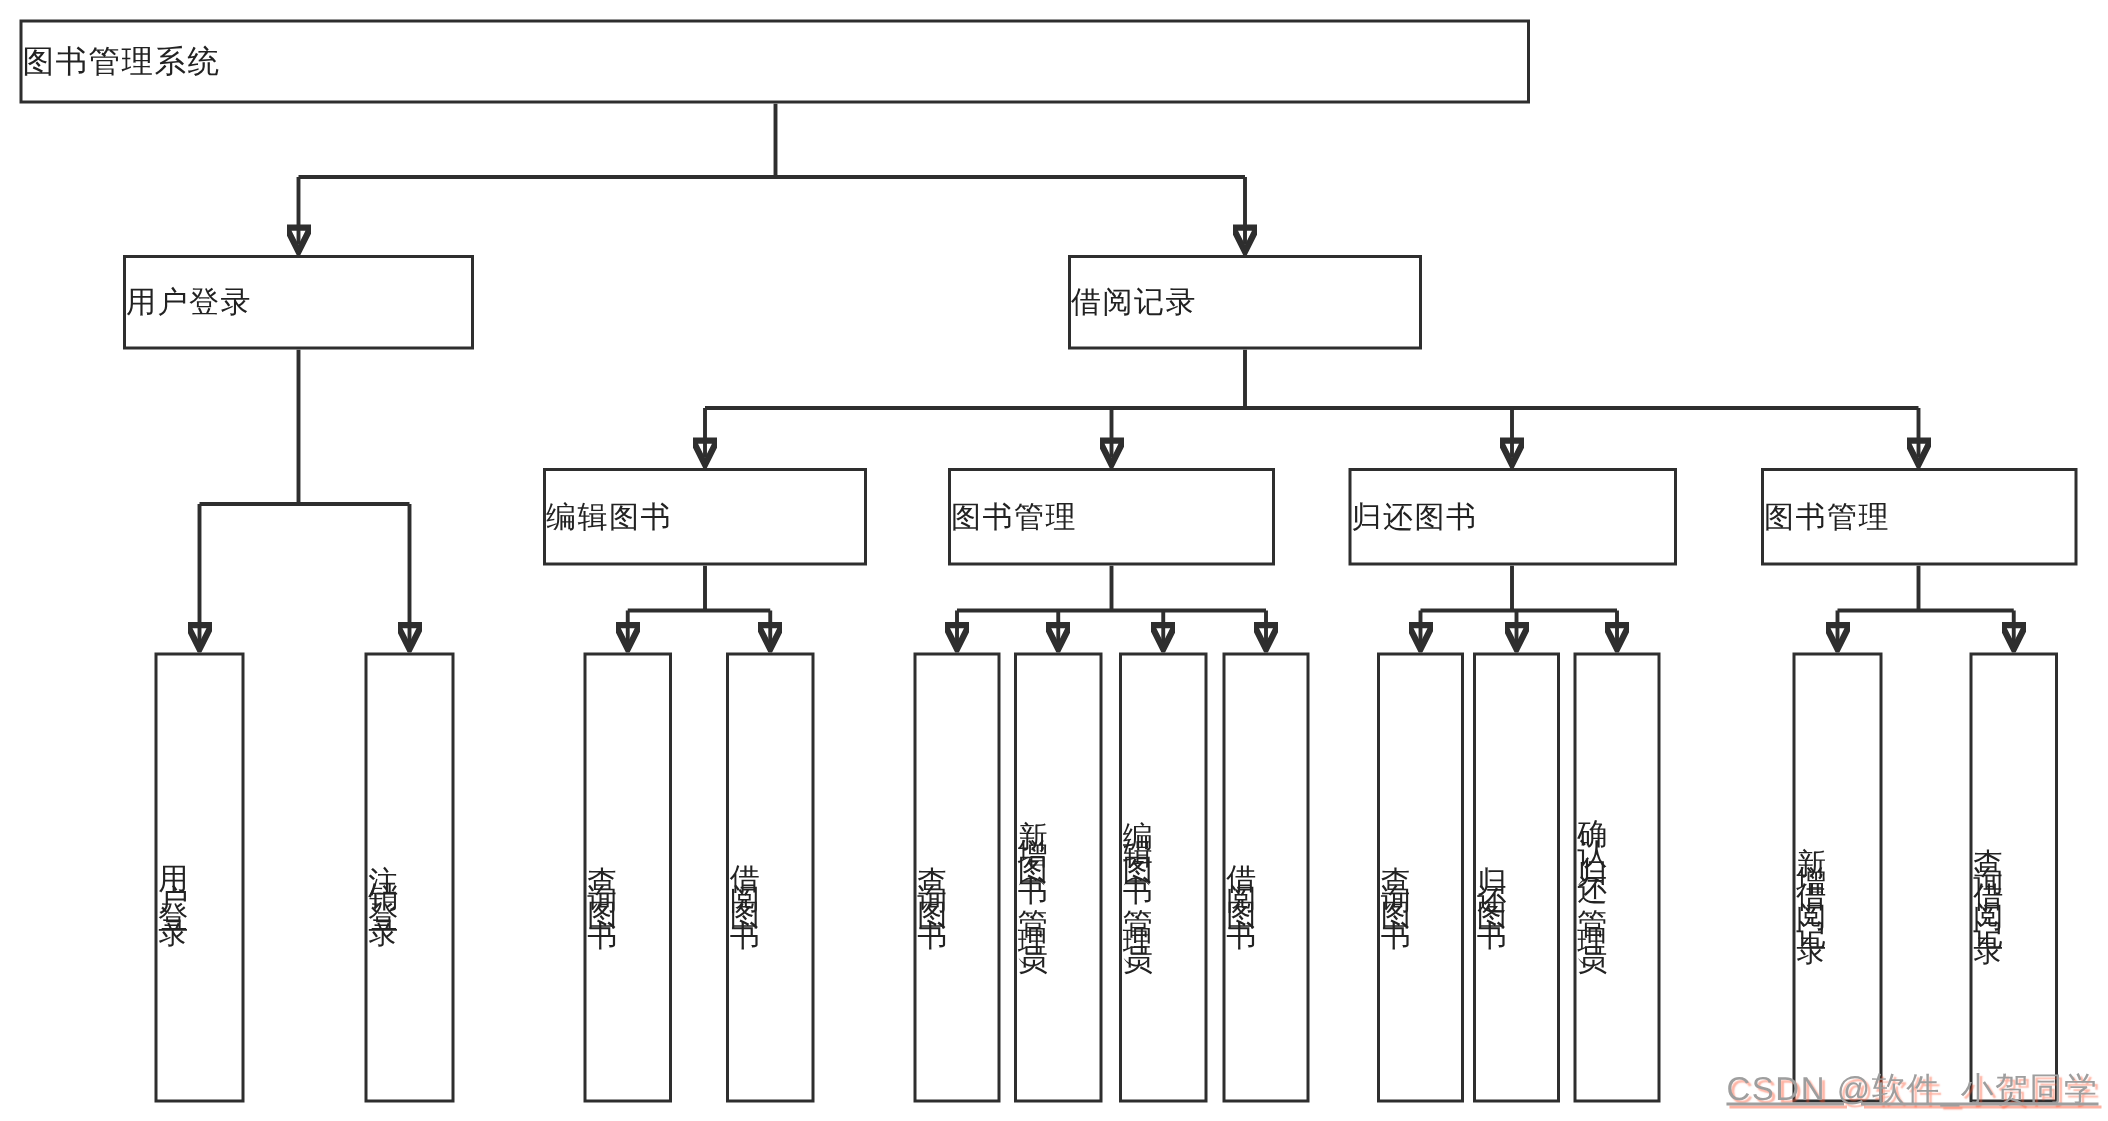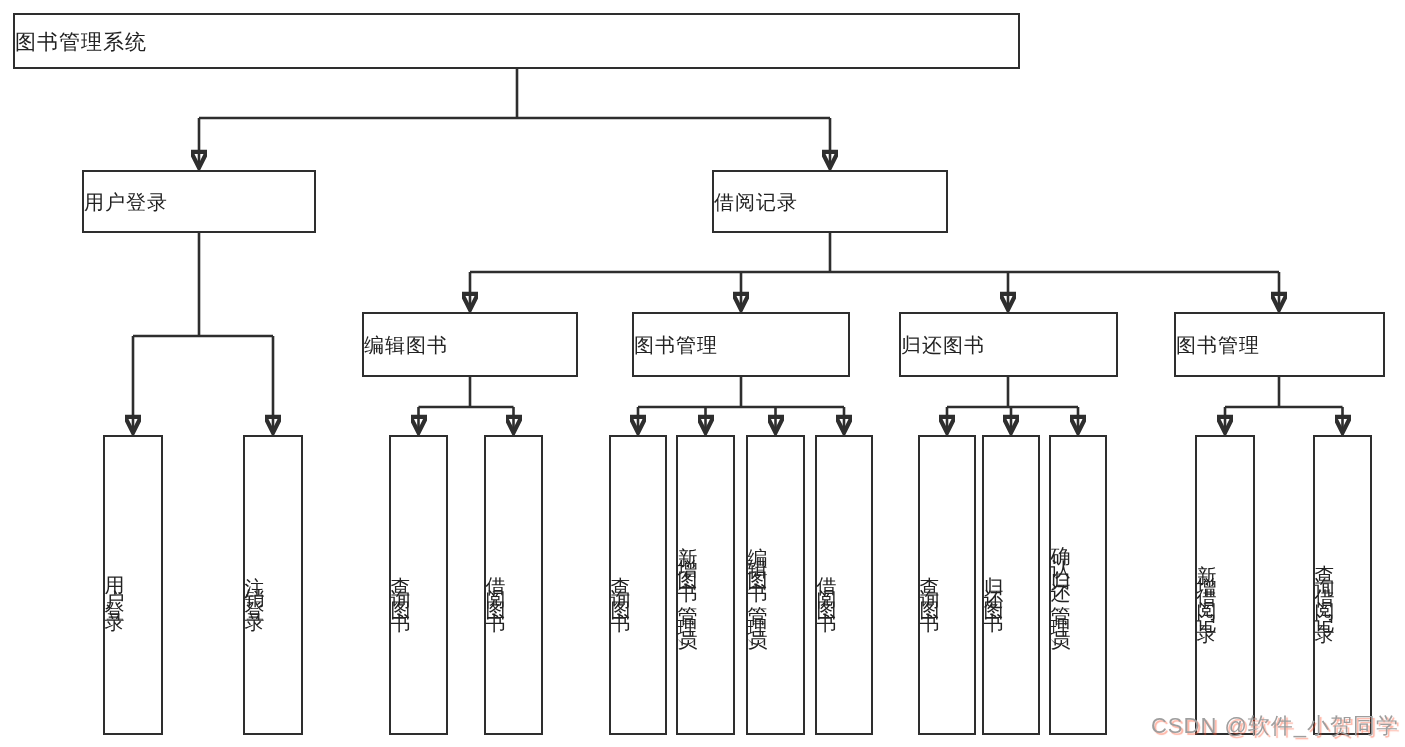--- a/index.html
+++ b/index.html
@@ -31,20 +31,21 @@
   }
   .watermark{
     position:absolute;
     right:6px;bottom:6px;
     font-size:22px;
     letter-spacing:1px;
     color:#9e9e9e;
     text-shadow:2px 2px 1px rgba(252,85,49,0.45);
     white-space:nowrap;
     z-index:5;
+    text-decoration:underline;
   }
 </style>
 </head>
 <body>
 
 <svg class="wires" viewBox="0 0 1405 747">
   <defs>
     <marker id="arrow" viewBox="0 0 10 10" refX="7" refY="5" markerWidth="24" markerHeight="16" orient="auto" markerUnits="userSpaceOnUse">
       <path d="M0,0 L10,5 L0,10 Z" fill="#2e2e2e" stroke="none"></path>
     </marker>

